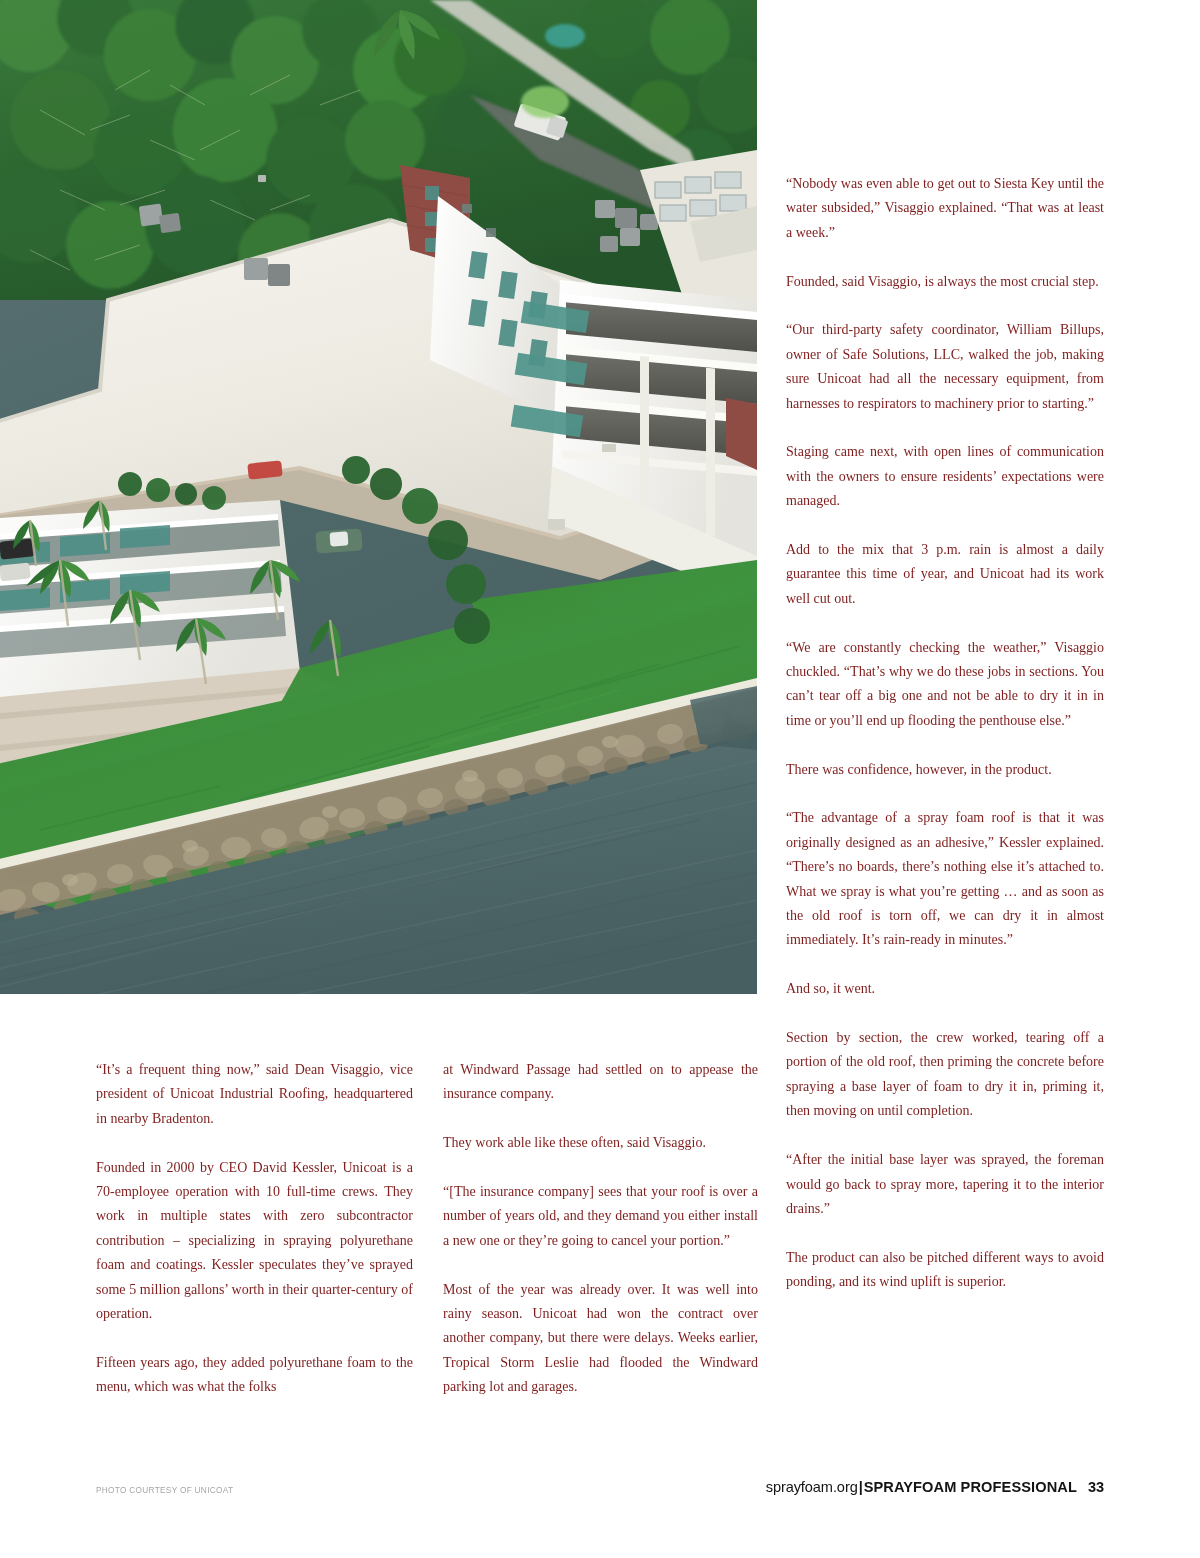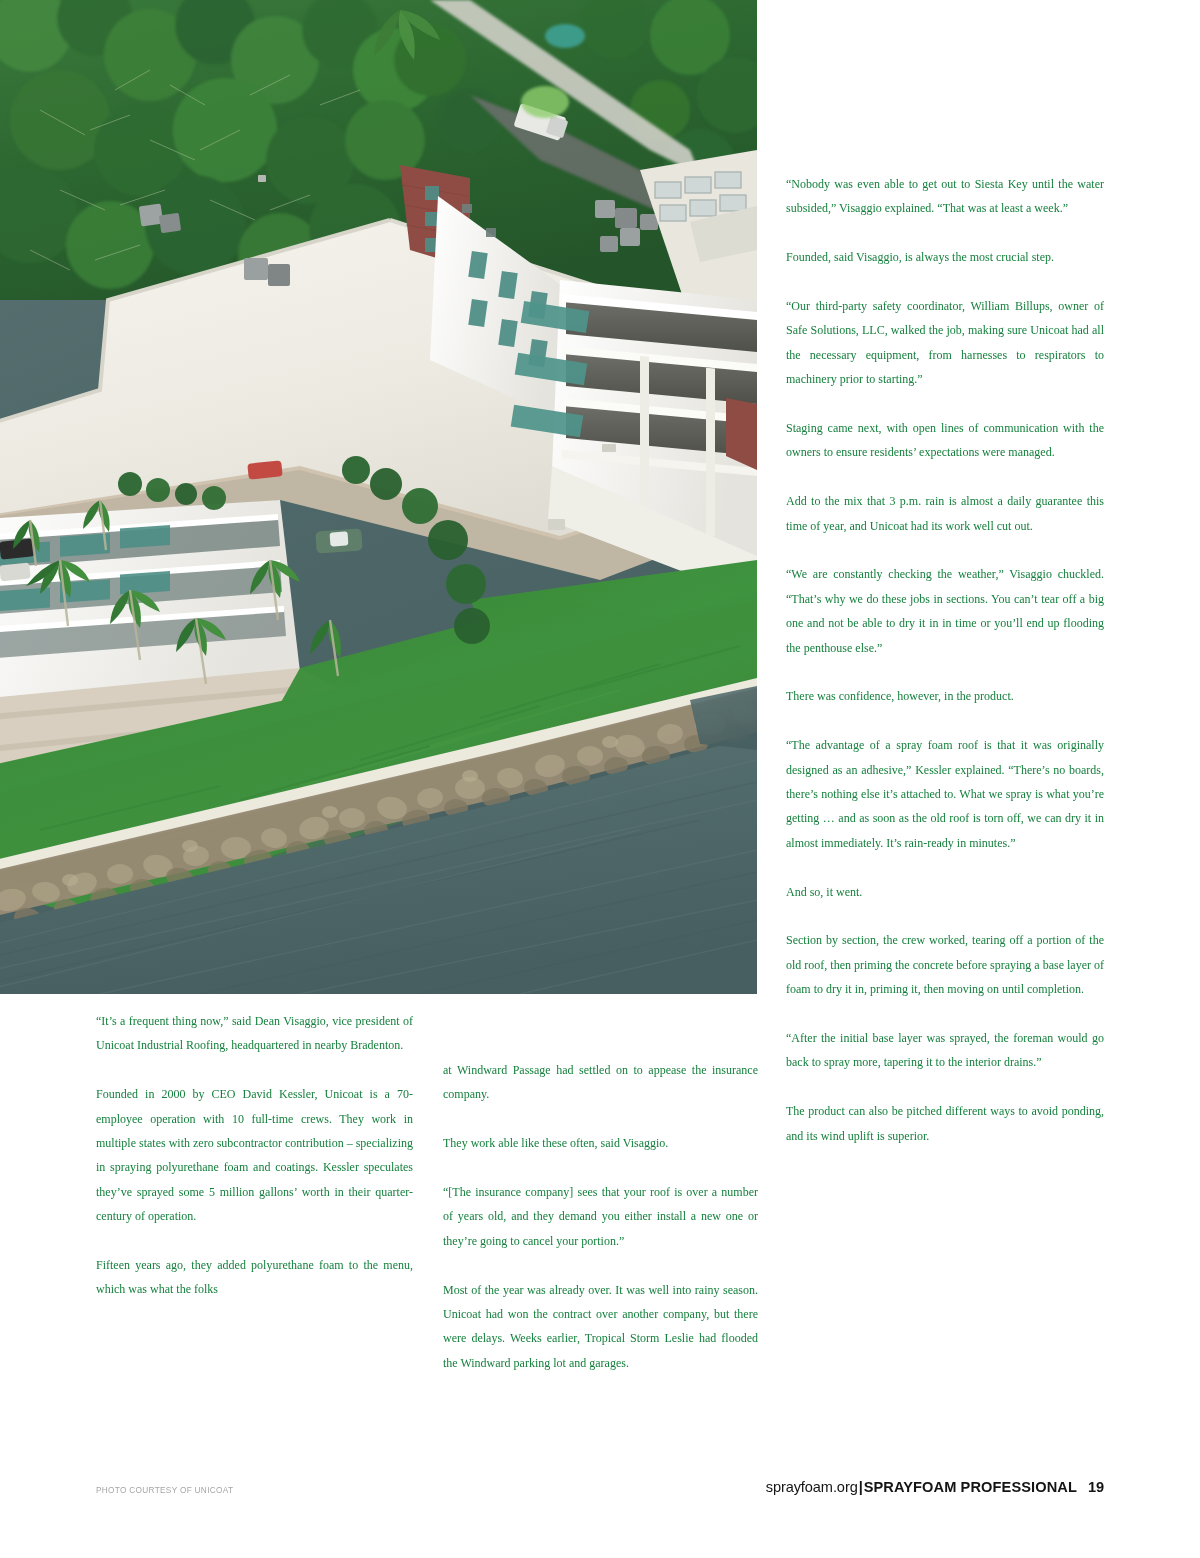--- a/index.html
+++ b/index.html
@@ -24,40 +24,40 @@
     width: 757px;
     height: 994px;
     overflow: hidden;
     background: #2f5f37;
   }
   #photo svg { display: block; width: 757px; height: 994px; }
 
   
   .col {
     position: absolute;
-    font-size: 12px;
+    font-size: 14px;
     line-height: 24.4px;
     text-align: justify;
     text-justify: inter-word;
     hyphens: manual;
-    color: #15803d;
+    color: #7f1d1d;
   }
   .col p {
     margin: 0 0 24.4px 0;
   }
   .col p:last-child { margin-bottom: 6px; }
 
   #col-right {
     left: 786px;
     top: 172px;
     width: 318px;
   }
   #col-left {
     left: 96px;
-    top: 1009px;
+    top: 1058px;
     width: 317px;
   }
   #col-mid {
     left: 443px;
     top: 1058px;
     width: 315px;
   }
 
   
   #photo-credit {
@@ -471,14 +471,14 @@
 <div class="col" id="col-mid">
     <p>at Windward Passage had settled on to ap­pease the insurance company.</p>
     <p>They work able like these often, said Visaggio.</p>
     <p>“[The insurance company] sees that your roof is over a number of years old, and they demand you either install a new one or they’re going to cancel your portion.”</p>
     <p>Most of the year was already over. It was well into rainy season. Unicoat had won the con­tract over another company, but there were delays. Weeks earlier, Tropical Storm Leslie had flooded the Windward parking lot and garages.</p>
   </div>
 
 <div id="photo-credit">PHOTO COURTESY OF UNICOAT</div>
 
 <div id="footer-right">
-  <span class="site">sprayfoam.org</span><span class="sep">|</span><span class="mag">SPRAYFOAM PROFESSIONAL</span><span class="pageno">19</span>
+  <span class="site">sprayfoam.org</span><span class="sep">|</span><span class="mag">SPRAYFOAM PROFESSIONAL</span><span class="pageno">33</span>
 </div>
 
 </body></html>

